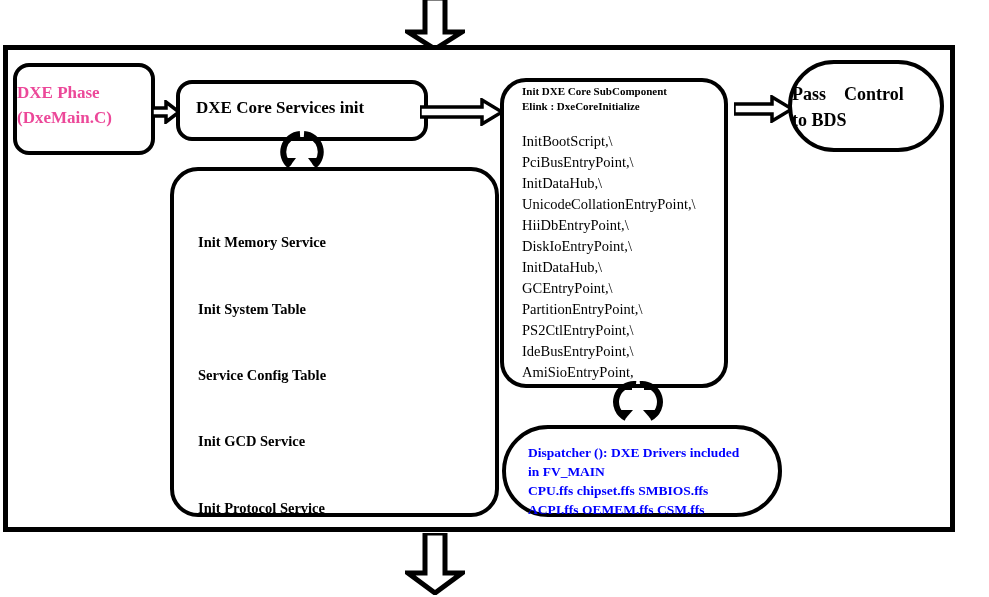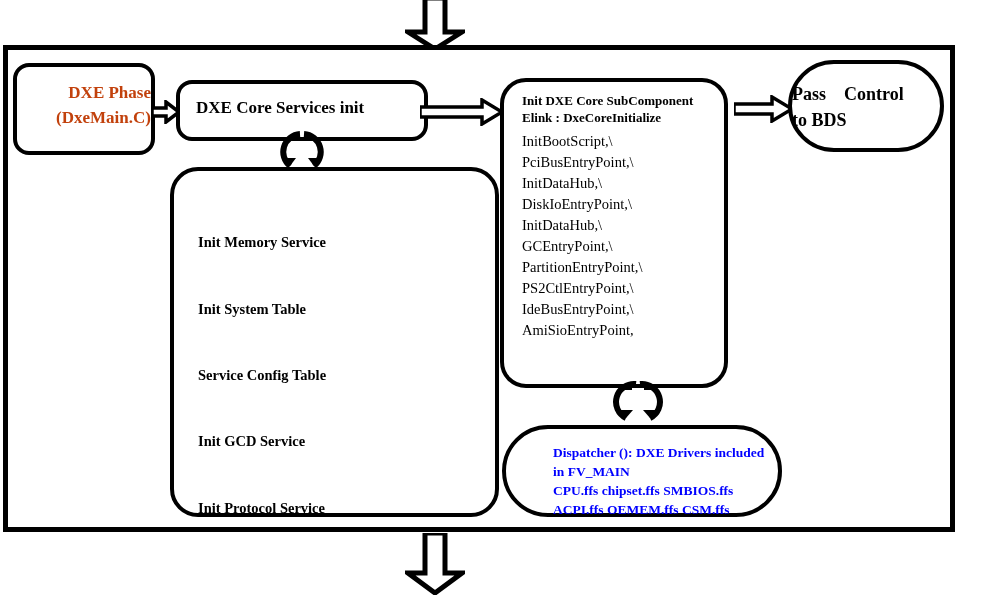--- a/index.html
+++ b/index.html
@@ -46,22 +46,22 @@
     line-height: 1.18;
   }
 
   
   #dxe-phase-box {
     left: 13px; top: 63px; width: 142px; height: 92px;
     border-radius: 16px;
   }
   #dxe-phase-label {
     left: 0; top: 14px; width: 100%;
-    text-align: right;
-    color: #c2410c;
+    text-align: left;
+    color: #ec4899;
     font-size: 17px;
     line-height: 1.45;
   }
 
   #core-services-box {
     left: 176px; top: 80px; width: 252px; height: 61px;
     border-radius: 16px;
   }
   #core-services-label {
     left: 16px; top: 14px;
@@ -78,23 +78,23 @@
     line-height: 1.525;
   }
   #init-list div { white-space: nowrap; }
 
   #subcomponent-box {
     left: 500px; top: 78px; width: 228px; height: 310px;
     border-radius: 26px;
   }
   #subcomponent-head {
     position: absolute;
-    left: 18px; top: 10px;
+    left: 18px; top: 2px;
     font-weight: bold;
-    font-size: 13px;
+    font-size: 11px;
     line-height: 1.34;
     color: #000;
     white-space: nowrap;
   }
   #subcomponent-list {
     position: absolute;
     left: 18px; top: 49px;
     font-weight: normal;
     font-size: 14.5px;
     line-height: 1.45;
@@ -118,21 +118,21 @@
     border-radius: 48px;
   }
   #dispatcher-text {
     position: absolute;
     left: 22px; top: 14px; right: 14px;
     color: #0000ff;
     font-weight: bold;
     font-size: 13.5px;
     line-height: 1.41;
   }
-  #dispatcher-text div { white-space: nowrap; margin-left: 25px; }
+  #dispatcher-text div { white-space: nowrap; }
 
   
   .block-arrow { position: absolute; }
   .block-arrow svg { display: block; }
 
   #arrow-top    { left: 405px; top: -2px;  width: 60px;  height: 52px; }
   #arrow-bottom { left: 405px; top: 533px; width: 60px;  height: 62px; }
   #arrow-phase-to-core  { left: 152px; top: 100px; width: 28px; height: 24px; }
   #arrow-core-to-sub    { left: 420px; top: 98px;  width: 84px; height: 28px; }
   #arrow-sub-to-pass    { left: 734px; top: 95px;  width: 60px; height: 28px; }
@@ -205,20 +205,22 @@
       <path d="M 0 9 L 62 9 L 62 2 L 82 14 L 62 26 L 62 19 L 0 19 Z" fill="#ffffff" stroke="#000000" stroke-width="3.5" stroke-linejoin="miter"></path>
     </svg>
   </div>
 
   <div class="node" id="subcomponent-box">
     <div id="subcomponent-head"><span>Init DXE Core SubComponent</span><br><span>Elink : DxeCoreInitialize</span></div>
     <div id="subcomponent-list">
       <div>InitBootScript,\</div>
       <div>PciBusEntryPoint,\</div>
       <div>InitDataHub,\</div>
+      <div>UnicodeCollationEntryPoint,\</div>
+      <div>HiiDbEntryPoint,\</div>
       <div>DiskIoEntryPoint,\</div>
       <div>InitDataHub,\</div>
       <div>GCEntryPoint,\</div>
       <div>PartitionEntryPoint,\</div>
       <div>PS2CtlEntryPoint,\</div>
       <div>IdeBusEntryPoint,\</div>
       <div>AmiSioEntryPoint,</div>
     </div>
   </div>
 

